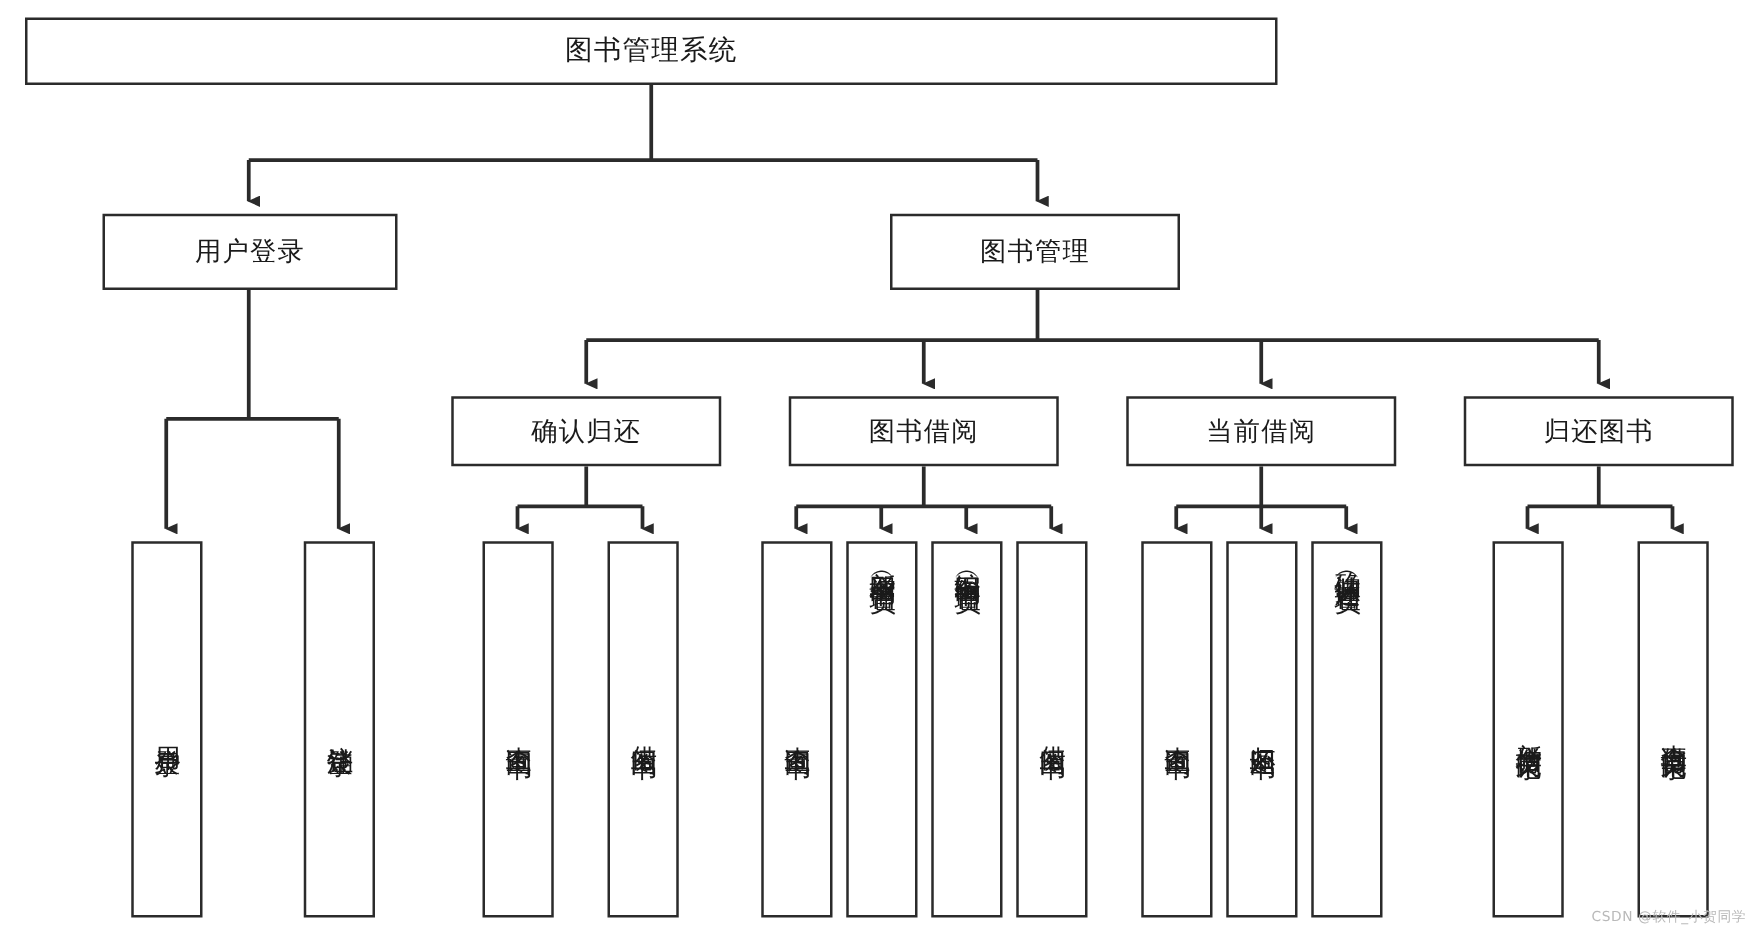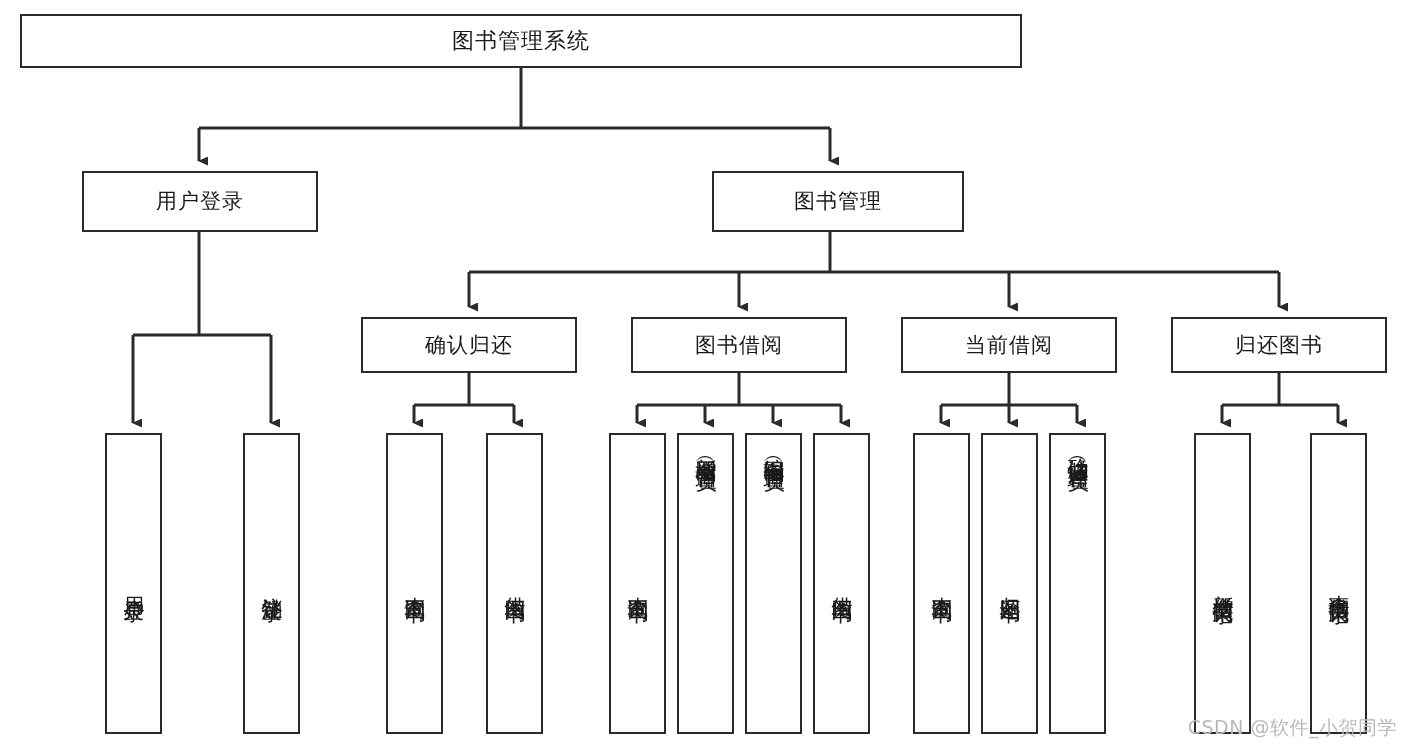--- a/index.html
+++ b/index.html
@@ -62,21 +62,21 @@
     line-height: 1;
   }
   .node.vert.centered {
     align-items: center;
     padding-top: 0;
   }
   #watermark {
     position: absolute;
     right: 8px;
     bottom: 6px;
-    font-size: 19px;
+    font-size: 11px;
     color: #b9b9b9;
     letter-spacing: 0.5px;
     z-index: 3;
     user-select: none;
     white-space: nowrap;
   }
 </style>
 </head>
 <body>
 
@@ -132,21 +132,21 @@
     </g>
   </svg>
 
   <div class="node horiz root" style="left:20px; top:14px; width:1002px; height:54px;">
     <span class="node-label">图书管理系统</span>
   </div>
 
   <div class="node horiz" style="left:82px; top:171px; width:236px; height:61px;">
     <span class="node-label">用户登录</span>
   </div>
-  <div class="node horiz" style="left:712px; top:171px; width:252px; height:61px;">
+  <div class="node horiz" style="left:712px; top:171px; width:232px; height:61px;">
     <span class="node-label">图书管理</span>
   </div>
 
   <div class="node horiz" style="left:361px; top:317px; width:216px; height:56px;">
     <span class="node-label">确认归还</span>
   </div>
   <div class="node horiz" style="left:901px; top:317px; width:216px; height:56px;">
     <span class="node-label">当前借阅</span>
   </div>
   <div class="node horiz" style="left:631px; top:317px; width:216px; height:56px;">

